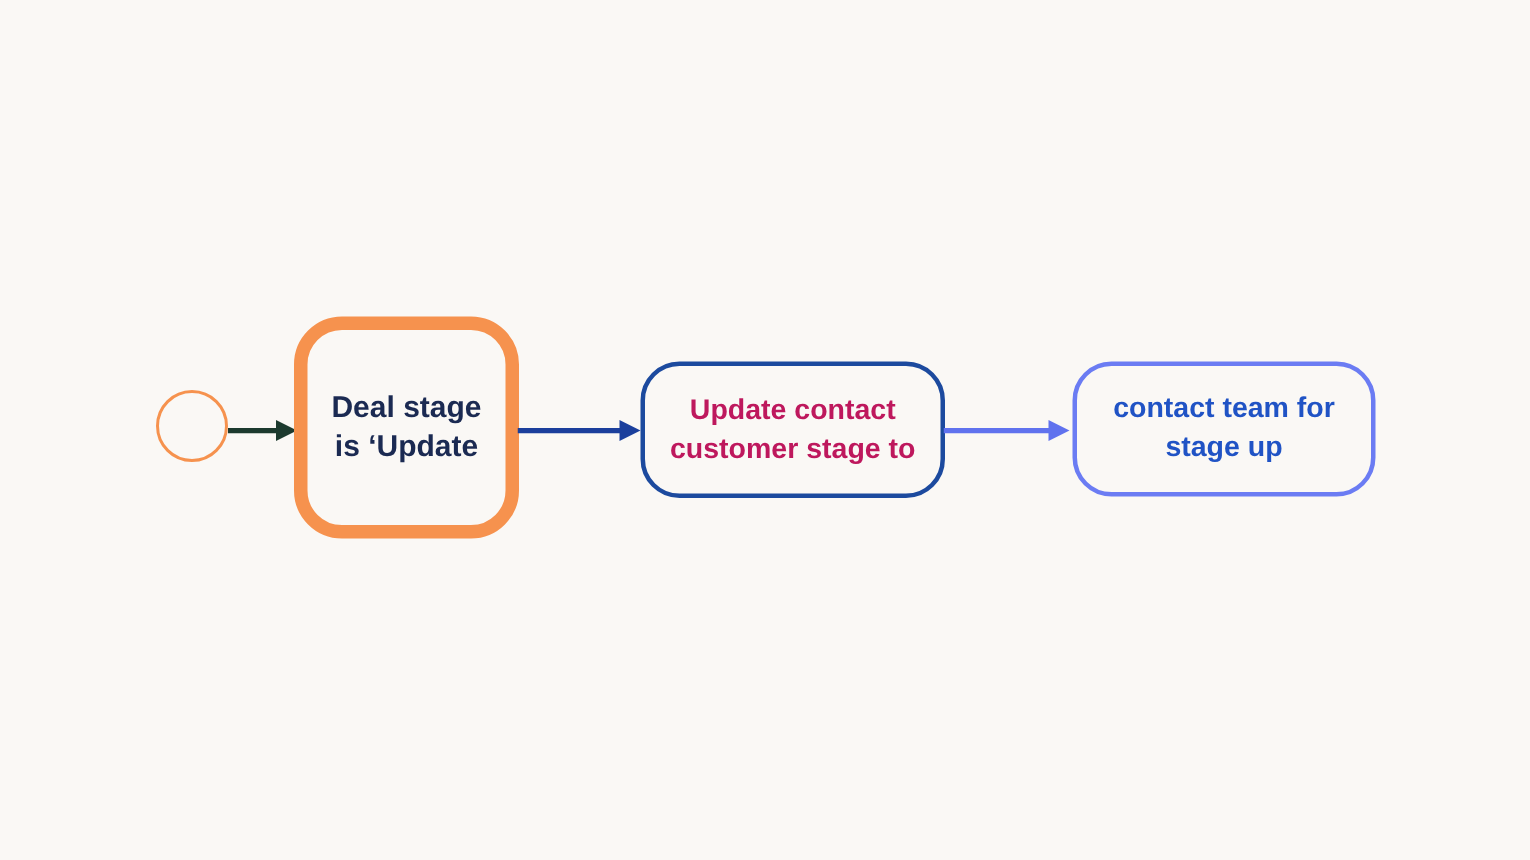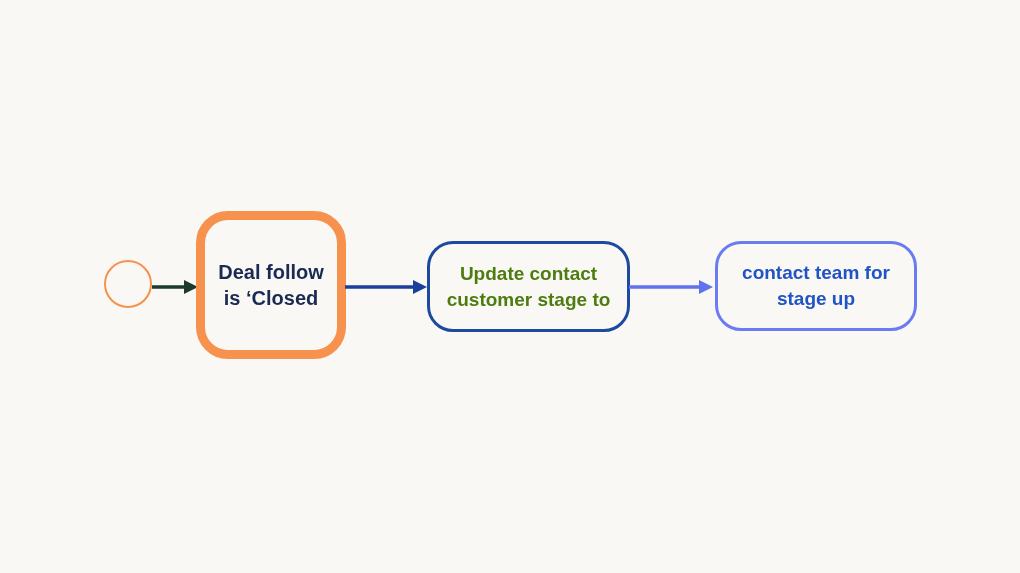--- a/index.html
+++ b/index.html
@@ -52,21 +52,21 @@
     font-size: 20px;
     line-height: 26px;
   }
   .node-2 {
     left: 427px;
     top: 241px;
     width: 203px;
     height: 91px;
     border: 3.5px solid #1c4a9e;
     border-radius: 26px;
-    color: #4d7c0f;
+    color: #be185d;
     font-size: 19px;
     line-height: 26px;
   }
   .node-3 {
     left: 715px;
     top: 241px;
     width: 202px;
     height: 90px;
     border: 3.5px solid #6b7cf3;
     border-radius: 26px;
@@ -89,22 +89,22 @@
 
   <div class="start-circle"></div>
 
   <svg class="connector connector-1" width="52" height="20" viewBox="0 0 52 20">
     <line x1="2" y1="10" x2="35" y2="10" stroke-width="3.5" stroke="#1c3a2e"></line>
     <polygon points="34,3 48,10 34,17" fill="#1c3a2e"></polygon>
   </svg>
 
   <div class="node node-1">
     <div>
-      <span class="line">Deal follow</span>
-      <span class="line">is ‘Closed</span>
+      <span class="line">Deal stage</span>
+      <span class="line">is ‘Update</span>
     </div>
   </div>
 
   <svg class="connector connector-2" width="86" height="20" viewBox="0 0 86 20">
     <line x1="0" y1="10" x2="69" y2="10" stroke-width="3.5" stroke="#1b3f9c"></line>
     <polygon points="68,3 82,10 68,17" fill="#1b3f9c"></polygon>
   </svg>
 
   <div class="node node-2">
     <div>

